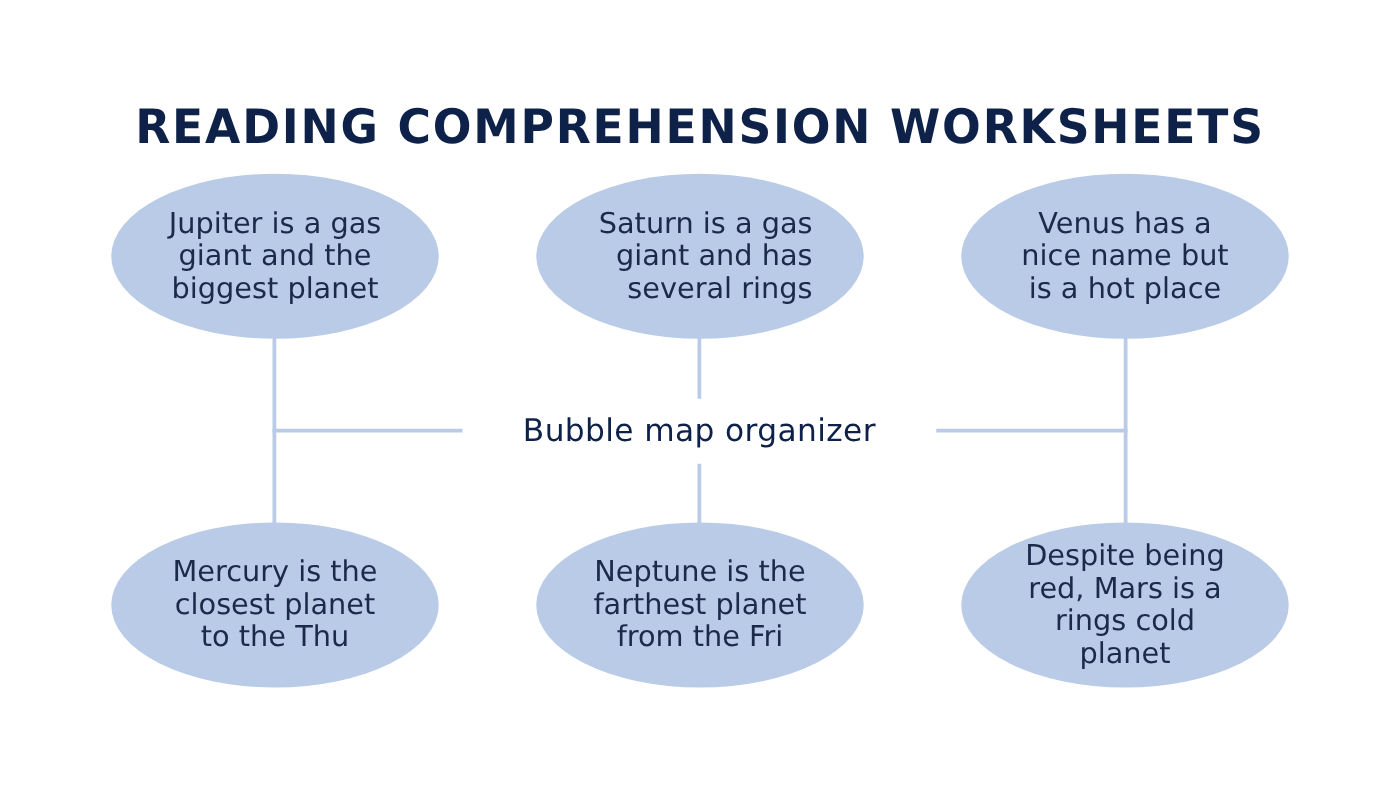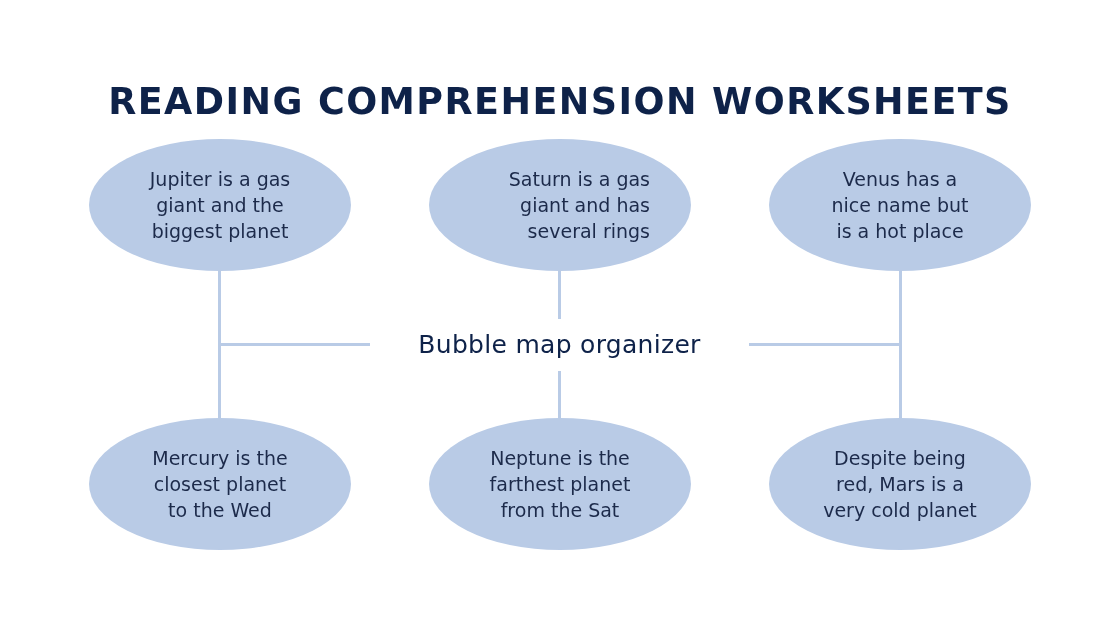--- a/index.html
+++ b/index.html
@@ -38,21 +38,21 @@
       height: 132px;
       border-radius: 50%;
       background: #b9cbe6;
       display: flex;
       align-items: center;
       justify-content: center;
       text-align: center;
     }
     .bubble-text {
       font-family: "DejaVu Sans", sans-serif;
-      font-size: 19px;
+      font-size: 23px;
       line-height: 26px;
       color: #1c2a4a;
       width: 180px;
       white-space: pre-line;
     }
     .center-label {
       position: absolute;
       left: 370px;
       width: 379px;
       top: 327px;
@@ -91,24 +91,24 @@
   <div class="bubble-text">Venus has a
 nice name but
 is a hot place</div>
 </div>
 
 <div class="center-label">Bubble map organizer</div>
 
 <div class="bubble" style="left:89px; top:418px;">
   <div class="bubble-text">Mercury is the
 closest planet
-to the Wed</div>
+to the Thu</div>
 </div>
 <div class="bubble" style="left:429px; top:418px;">
   <div class="bubble-text">Neptune is the
 farthest planet
-from the Sat</div>
+from the Fri</div>
 </div>
 <div class="bubble" style="left:769px; top:418px;">
   <div class="bubble-text">Despite being
 red, Mars is a
-very cold planet</div>
+rings cold planet</div>
 </div>
 
 </body></html>

